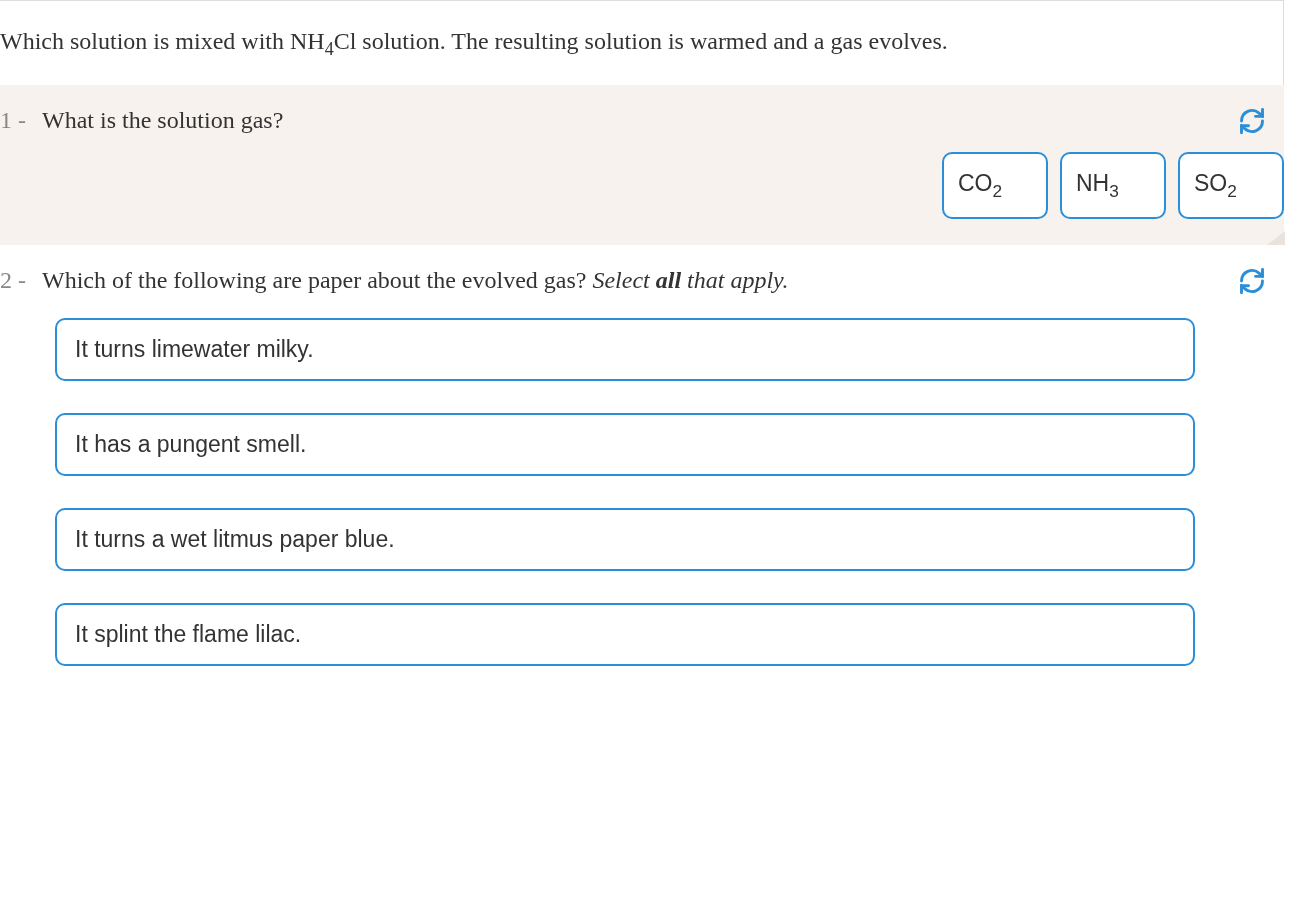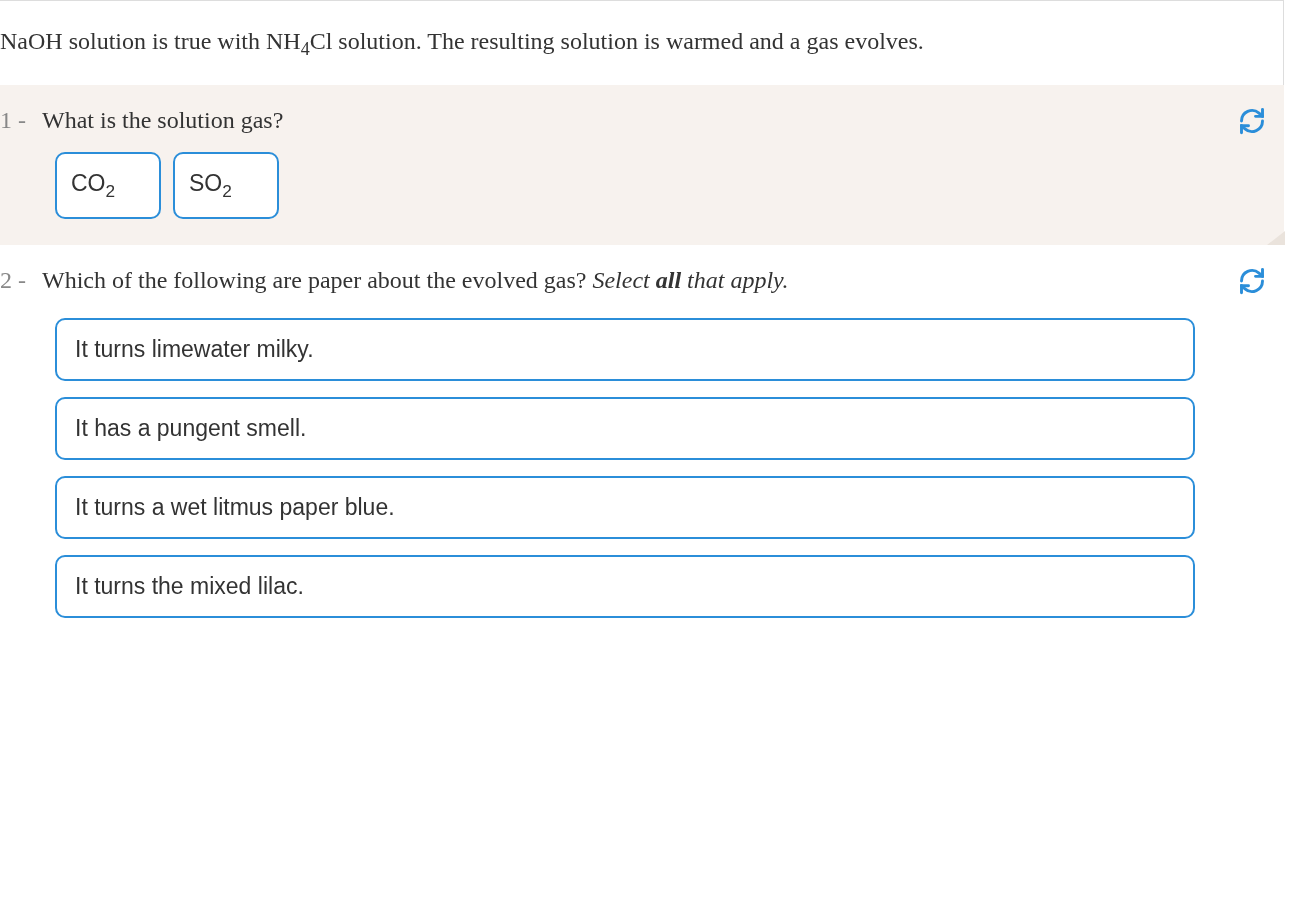--- a/index.html
+++ b/index.html
@@ -59,36 +59,37 @@
       cursor: pointer;
     }
     .refresh-icon svg {
       width: 28px;
       height: 28px;
     }
     .options-row {
       display: flex;
       gap: 12px;
       padding: 0 0 26px 55px;
+      justify-content: flex-end;
     }
     .option-small {
       background: #fff;
       border: 2px solid #2b8ed9;
       border-radius: 10px;
       padding: 16px 14px;
       min-width: 106px;
       font-size: 23px;
       color: #333;
       cursor: pointer;
       text-align: left;
     }
     .options-column {
       display: flex;
       flex-direction: column;
-      gap: 16px;
+      gap: 32px;
       padding: 6px 0 26px 55px;
     }
     .option-wide {
       background: #fff;
       border: 2px solid #2b8ed9;
       border-radius: 10px;
       padding: 16px 18px;
       width: 1140px;
       font-size: 23px;
       color: #333;
@@ -118,39 +119,42 @@
       background: #ddd;
     }
   </style>
 </head>
 <body>
 
 <div class="container">
   <div class="right-border"></div>
 
   <div class="intro">
-    <span>NaOH solution is true with NH</span><sub>4</sub><span>Cl solution. The resulting solution is warmed and a gas evolves.</span>
+    <span>Which solution is mixed with NH</span><sub>4</sub><span>Cl solution. The resulting solution is warmed and a gas evolves.</span>
   </div>
 
   <div class="question-block q1">
     <div class="question-header">
       <div class="question-number">1 -</div>
       <div class="question-text">What is the solution gas?</div>
       <div class="refresh-icon">
         <svg viewBox="0 0 24 24" fill="none" stroke="#2b8ed9" stroke-width="2.5" stroke-linecap="round">
           <path d="M21 2v6h-6"></path>
           <path d="M3 12a9 9 0 0 1 15-6.7L21 8"></path>
           <path d="M3 22v-6h6"></path>
           <path d="M21 12a9 9 0 0 1-15 6.7L3 16"></path>
         </svg>
       </div>
     </div>
     <div class="options-row">
       <button class="option-small">
         <span>CO</span><sub>2</sub>
+      </button>
+      <button class="option-small">
+        <span>NH</span><sub>3</sub>
       </button>
       <button class="option-small">
         <span>SO</span><sub>2</sub>
       </button>
     </div>
   </div>
 
   <div class="question-block q2">
     <div class="notch"></div>
     <div class="question-header">
@@ -164,16 +168,16 @@
           <path d="M3 12a9 9 0 0 1 15-6.7L21 8"></path>
           <path d="M3 22v-6h6"></path>
           <path d="M21 12a9 9 0 0 1-15 6.7L3 16"></path>
         </svg>
       </div>
     </div>
     <div class="options-column">
       <button class="option-wide">It turns limewater milky.</button>
       <button class="option-wide">It has a pungent smell.</button>
       <button class="option-wide">It turns a wet litmus paper blue.</button>
-      <button class="option-wide">It turns the mixed lilac.</button>
+      <button class="option-wide">It splint the flame lilac.</button>
     </div>
   </div>
 </div>
 
 </body></html>

